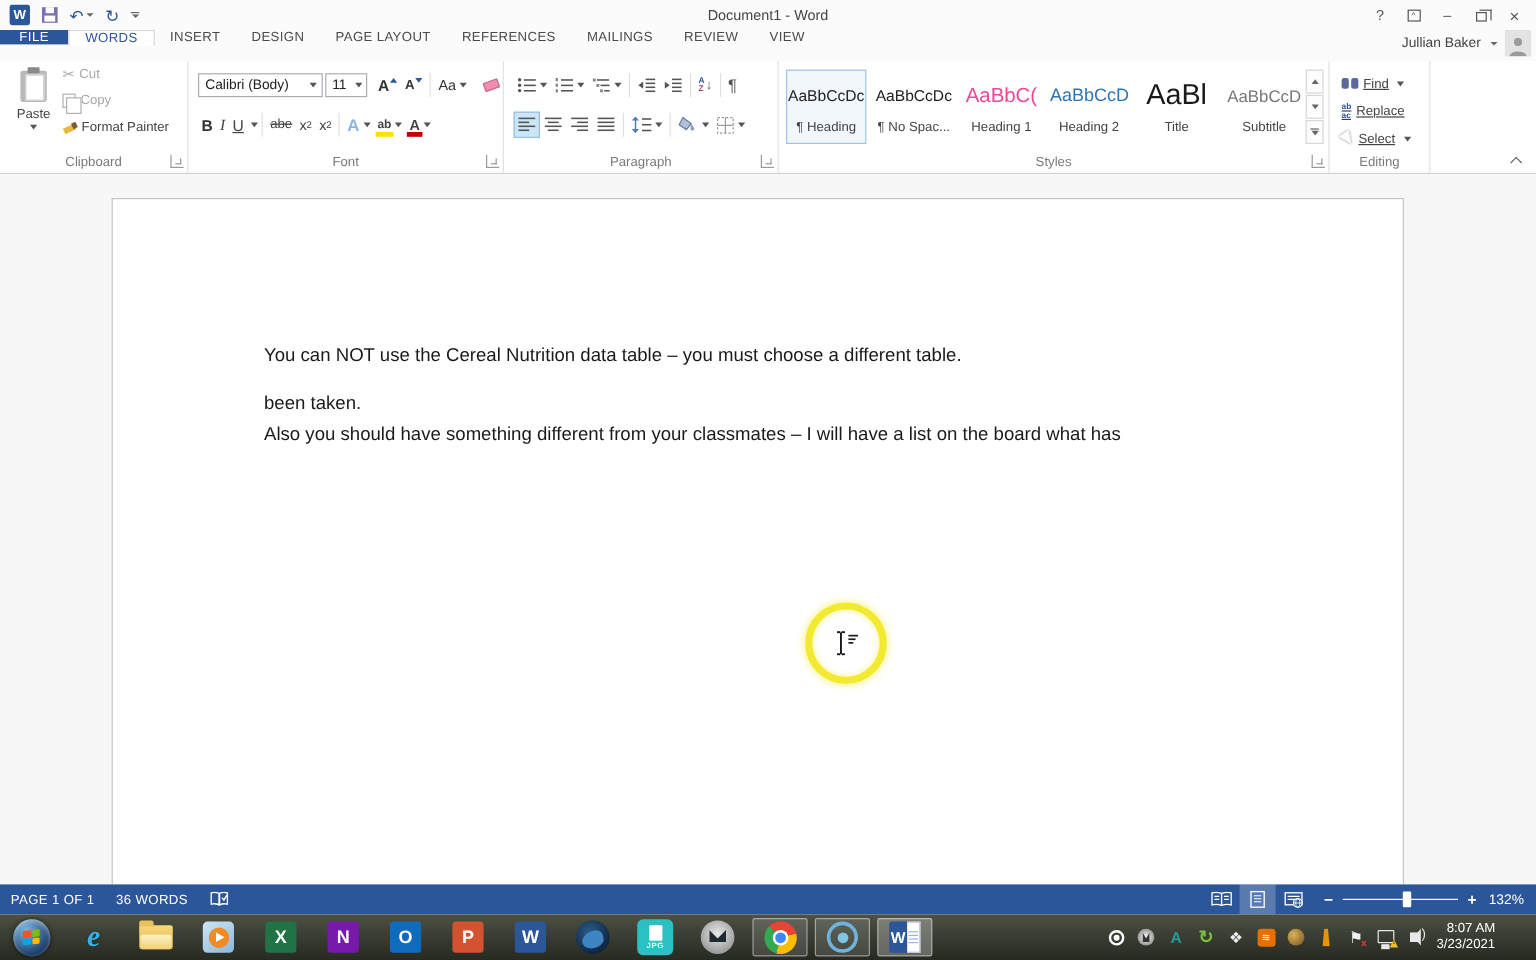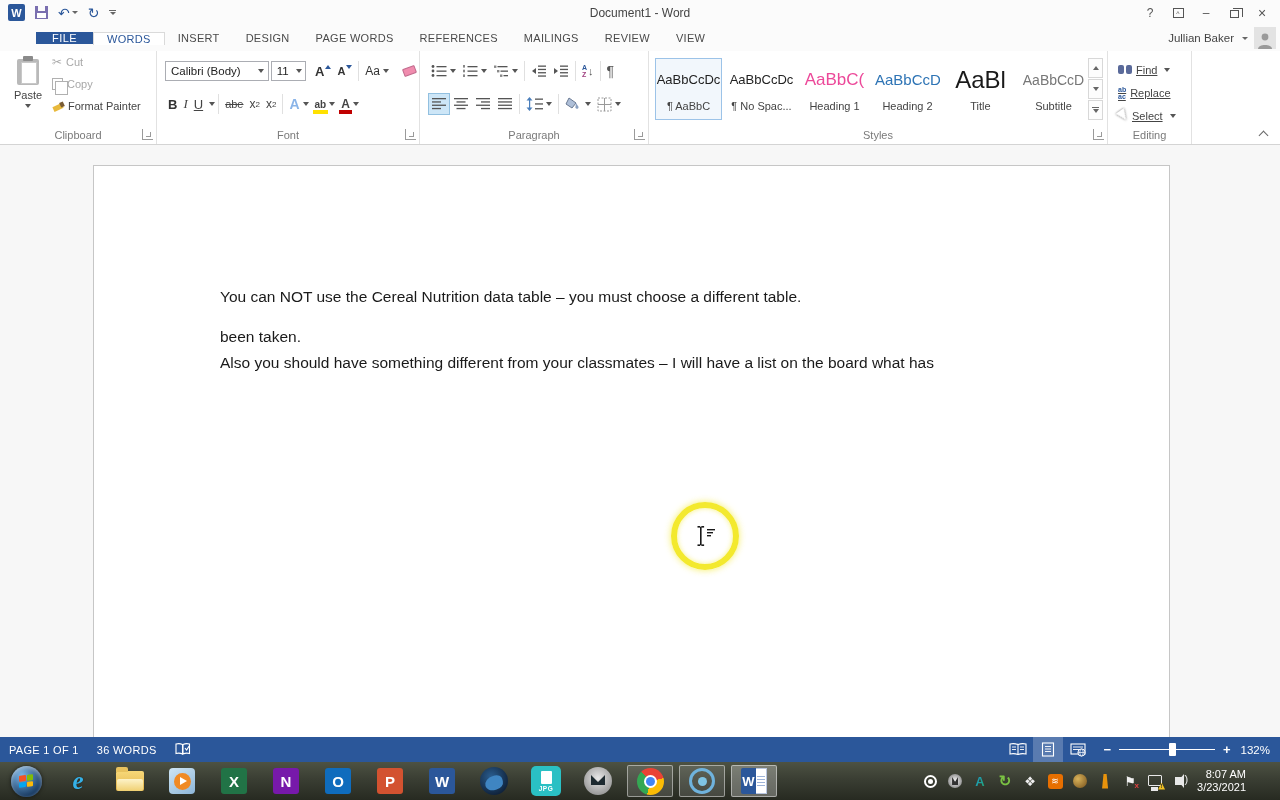--- a/index.html
+++ b/index.html
@@ -19,21 +19,21 @@
   .qat-more { display:flex; flex-direction:column; align-items:center; gap:1px; }
   .qat-more .bar { width:7px; height:1px; background:#666; }
   .tb-title { position:absolute; left:0; right:0; text-align:center; font-size:12px; color:#444; pointer-events:none; }
   .win-ctrls { position:absolute; right:4px; top:0; height:25px; display:flex; align-items:center; }
   .wc { width:28px; height:22px; display:flex; align-items:center; justify-content:center; font-size:12px; color:#555; }
   .restore-ic { width:9px; height:8px; border:1px solid #555; position:relative; background:#fbfbfb; margin-top:2px; }
   .restore-ic::before { content:""; position:absolute; top:-3px; left:2px; width:9px; height:8px; border:1px solid #555; border-bottom:none; border-left:none; }
   .ribdisp-ic { width:11px; height:10px; border:1px solid #555; position:relative; font-size:7px; line-height:9px; text-align:center; color:#555; }
 
   
-  .tabrow { position:absolute; top:25px; left:0; right:0; height:26px; background:#fbfbfb; display:flex; align-items:center;padding-left:36px; }
+  .tabrow { position:absolute; top:25px; left:0; right:0; height:26px; background:#fbfbfb; display:flex; align-items:flex-start; }
   .tab-file { width:57px; background:#2b579a; color:#fff; font-size:11px; display:flex; align-items:center; justify-content:center; letter-spacing:.4px; }
   .tab { padding:0 13px; font-size:11px; color:#4a4a4a; display:flex; align-items:center; letter-spacing:.3px; }
   .tab.active { background:#fff; color:#2b579a; border:1px solid #dadada; border-bottom:none; }
   .tabrow-right { margin-left:auto; display:flex; align-items:center; gap:6px; padding-right:4px; }
   .username { font-size:11.5px; color:#444;margin-left:37px; }
   .avatar { width:22px; height:22px; background:#e3e3e3; display:flex; align-items:flex-end; justify-content:center; overflow:hidden; }
 
   
   .ribbon { position:absolute; top:51px; left:0; right:0; height:94px; background:#fff; border-bottom:1px solid #d4d4d4; font-size:11px; }
   .rgroup { position:absolute; top:0; bottom:0; border-right:1px solid #e2e2e2; }
@@ -213,21 +213,21 @@
         </span>
       <span class="wc" style="font-size:14px">×</span>
     </div>
   </div>
 
   <div class="tabrow">
     <div class="tab-file">FILE</div>
     <div class="tab active">WORDS</div>
     <div class="tab">INSERT</div>
     <div class="tab">DESIGN</div>
-    <div class="tab">PAGE WORDS</div>
+    <div class="tab">PAGE LAYOUT</div>
     <div class="tab">REFERENCES</div>
     <div class="tab">MAILINGS</div>
     <div class="tab">REVIEW</div>
     <div class="tab">VIEW</div>
     <div class="tabrow-right">
       <span class="username">Jullian Baker</span>
       <span class="mini-da"></span>
       <span class="avatar">
         <svg width="18" height="18" viewBox="0 0 18 18">
             <circle cx="9" cy="6" r="3.4" fill="#9a9a9a"></circle>
@@ -457,21 +457,21 @@
           </span>
       </div>
       <div class="glabel">Paragraph</div>
       <span class="launcher"></span>
     </div>
 
     <div class="rgroup" style="left:649px;width:459px">
       <div class="stylecards">
         <div class="scard sel">
           <div class="sprev" style="font-size:13px">AaBbCcDc</div>
-          <div class="sname">¶ AaBbC</div>
+          <div class="sname">¶ Heading</div>
         </div>
         <div class="scard">
           <div class="sprev" style="font-size:13px">AaBbCcDc</div>
           <div class="sname">¶ No Spac...</div>
         </div>
         <div class="scard">
           <div class="sprev" style="font-size:17px;color:#ec4899">AaBbC(</div>
           <div class="sname">Heading 1</div>
         </div>
         <div class="scard">

